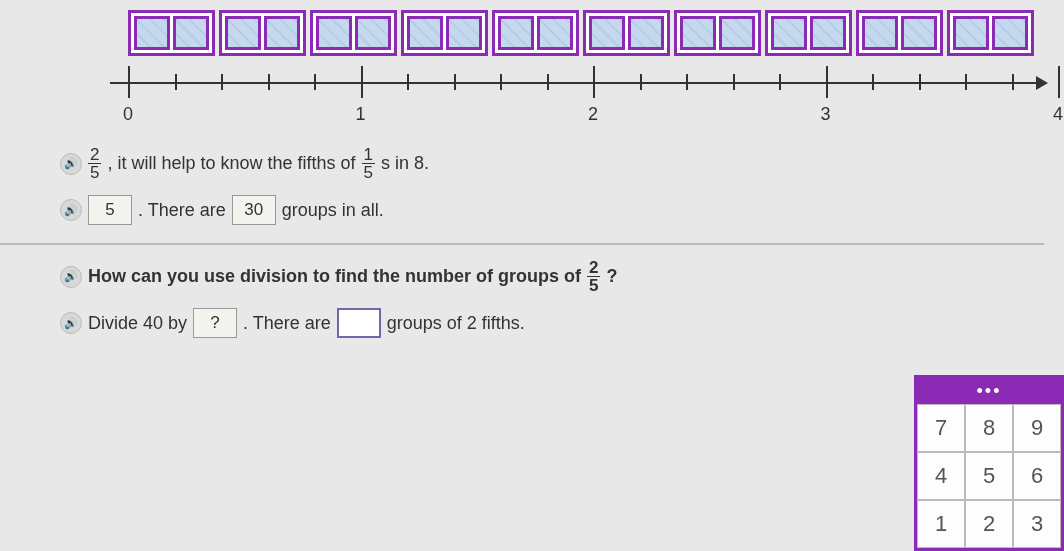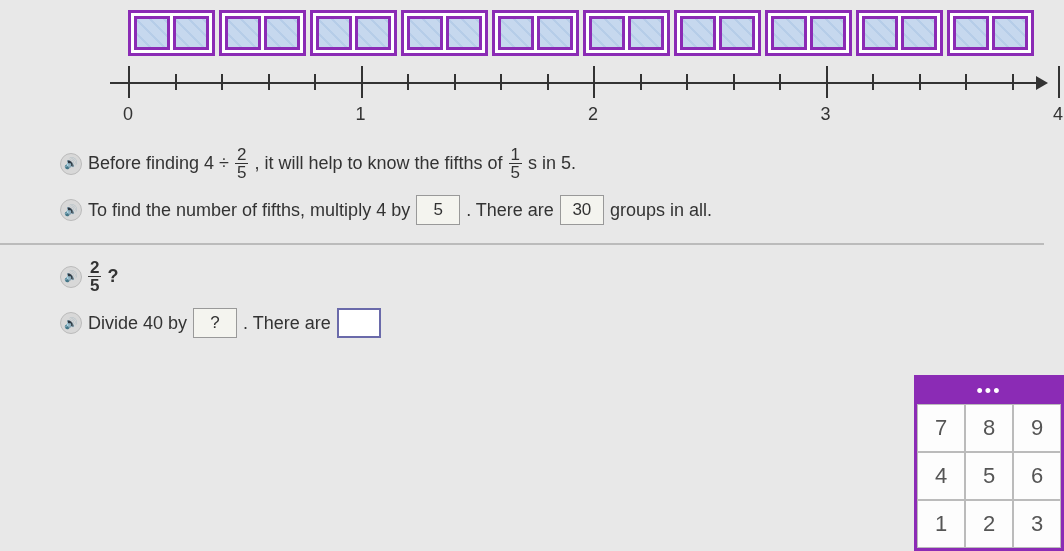--- a/index.html
+++ b/index.html
@@ -109,59 +109,59 @@
       <div class="tick" style="left: 762px;"></div>
       <div class="tick" style="left: 808.5px;"></div>
       <div class="tick" style="left: 855px;"></div>
       <div class="tick" style="left: 901.5px;"></div>
       <div class="tick major" style="left: 948px;"></div>
       <div class="lbl" style="left: 948px;">4</div>
     </div>
 
   <div class="line">
     <span class="audio">🔊</span>
-    <span>Before finding 4 ÷</span>
     <span class="frac">
         <span class="n">2</span>
         <span class="d">5</span>
       </span>
     <span>, it will help to know the fifths of</span>
     <span class="frac">
         <span class="n">1</span>
         <span class="d">5</span>
       </span>
-    <span>s in 5.</span>
+    <span>s in 8.</span>
   </div>
 
   <div class="line">
     <span class="audio">🔊</span>
-    <span>To find the number of fifths, multiply 4 by</span>
     <span class="box">5</span>
     <span>. There are</span>
     <span class="box">30</span>
     <span>groups in all.</span>
   </div>
 
   <div class="divider"></div>
 
   <div class="line" style="font-weight:bold">
     <span class="audio">🔊</span>
+    <span>How can you use division to find the number of groups of</span>
     <span class="frac">
         <span class="n">2</span>
         <span class="d">5</span>
       </span>
     <span>?</span>
   </div>
 
   <div class="line">
     <span class="audio">🔊</span>
     <span>Divide 40 by</span>
     <span class="box">?</span>
     <span>. There are</span>
     <span class="box empty"></span>
+    <span>groups of 2 fifths.</span>
   </div>
 
 </div>
 
 <div class="keypad">
   <div class="kp-head">•••</div>
   <div id="kp-body">
       <div class="kp-row">
         <div class="kp-btn">7</div>
         <div class="kp-btn">8</div>

